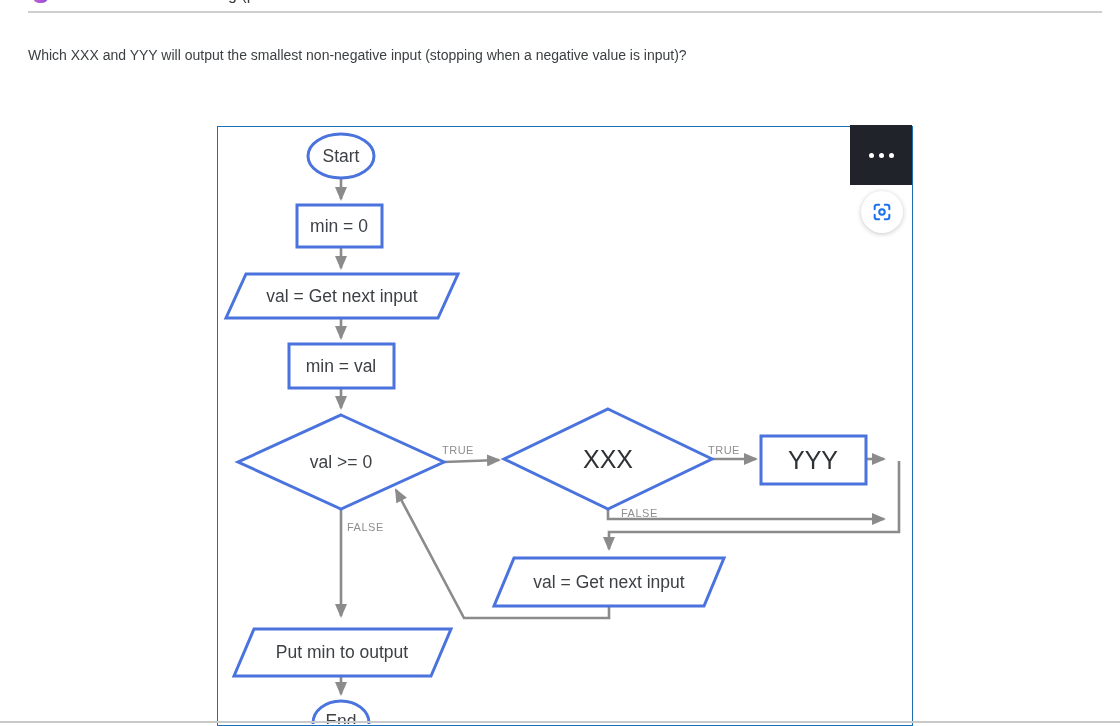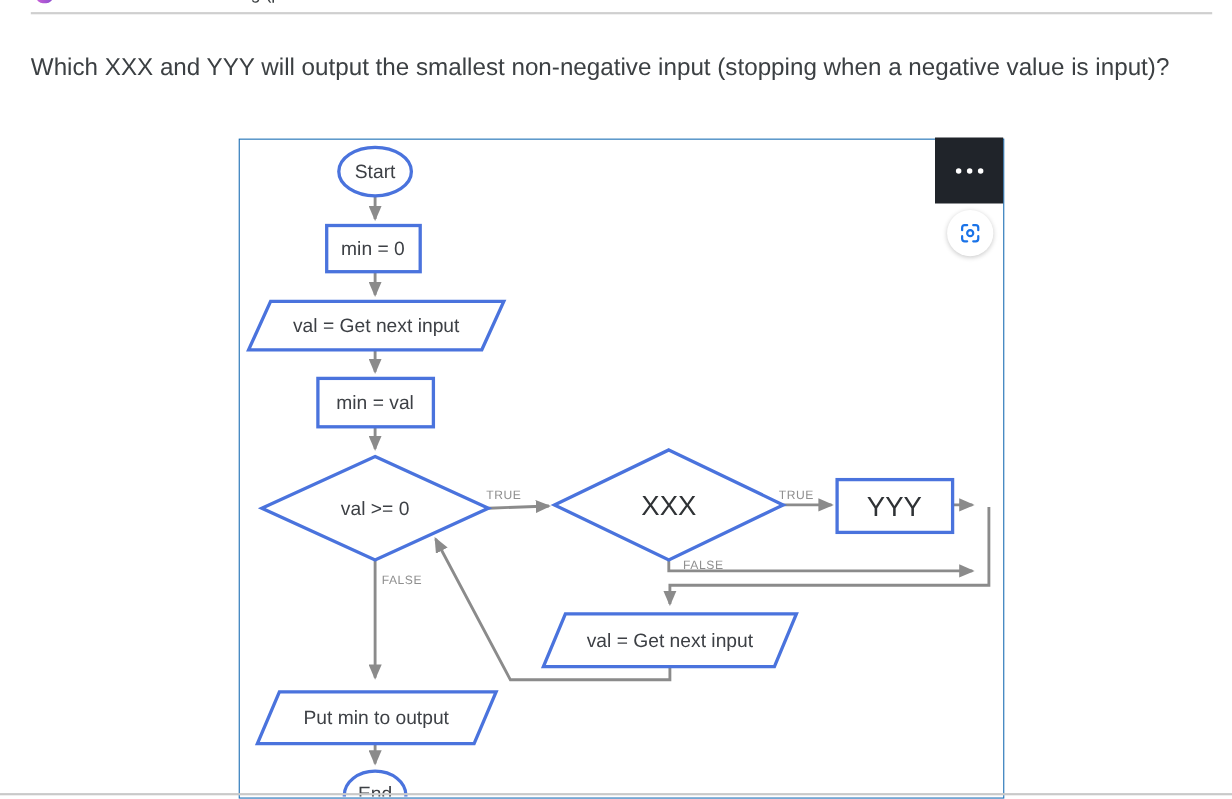--- a/index.html
+++ b/index.html
@@ -23,21 +23,21 @@
 
   
   .header-clip{position:absolute;left:0;top:0;width:1120px;height:6px;overflow:hidden;}
   .purple-frag{position:absolute;left:33px;top:-9px;width:15px;height:12px;
     background:linear-gradient(90deg,#c95fd6,#8d4fd0);border-radius:8px;}
   .frag-text{position:absolute;left:228px;top:-14px;font-size:16px;color:#3c4043;}
 
   .top-divider{position:absolute;left:28px;top:11px;width:1074px;height:2px;background:#cfcfcf;}
 
   .question{position:absolute;left:28px;top:46px;width:1060px;
-    font-size:22px;line-height:1.35;color:var(--question-text);margin:0;}
+    font-size:14px;line-height:1.35;color:var(--question-text);margin:0;}
 
   .figure-box{position:absolute;left:217px;top:126px;width:696px;height:600px;
     background:#ffffff;border:1.5px solid var(--figure-border);z-index:1;}
   .figure-box svg.flow{position:absolute;left:0;top:0;}
 
   
   .node-shape{fill:#ffffff;stroke:var(--shape-border);stroke-width:3;}
   .edge{fill:none;stroke:var(--arrow);stroke-width:2.6;}
   #arrowhead path{fill:var(--arrow);stroke:none;}
   text.node-label{fill:var(--node-text);font-size:17.5px;font-family:"Liberation Sans","DejaVu Sans",sans-serif;}

